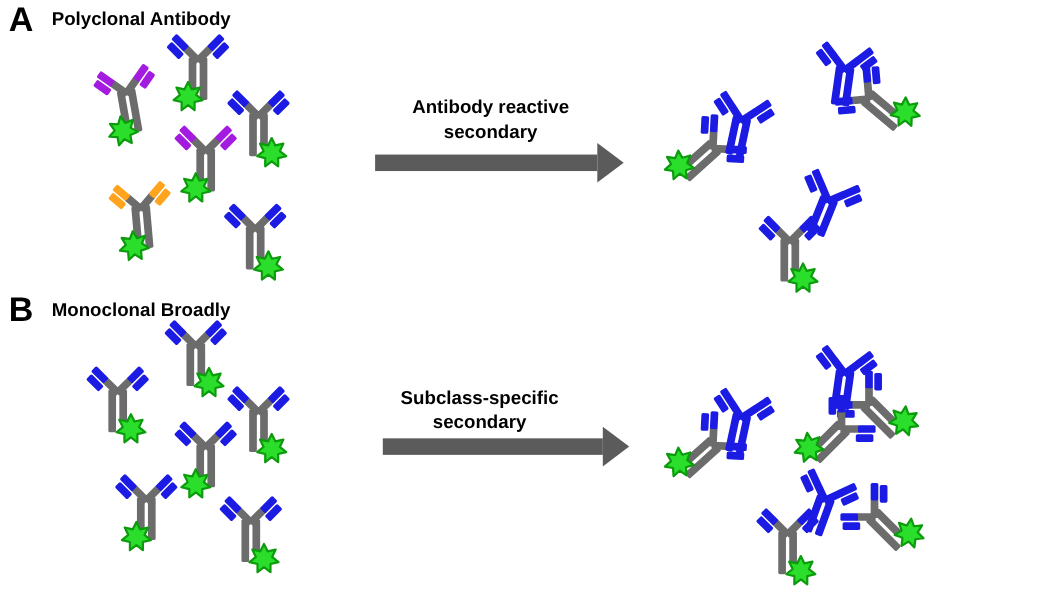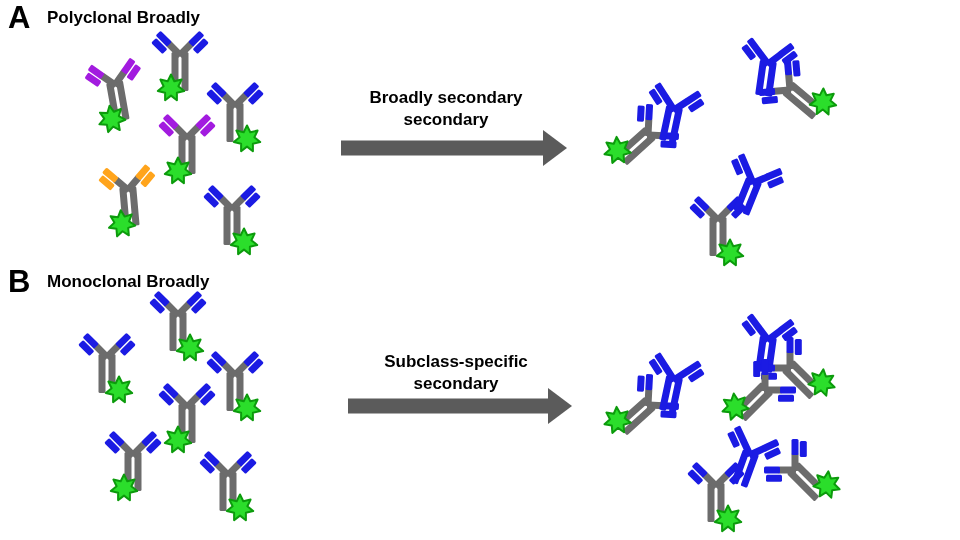--- a/index.html
+++ b/index.html
@@ -427,25 +427,25 @@
           </g>
         </g>
       </g>
       <g>
         <rect x="348" y="398.5" width="200" height="15" fill="#5B5B5B"></rect>
         <polygon points="548,388 572,406 548,424" fill="#5B5B5B"></polygon>
       </g>
     </svg>
 
   <div class="panel-letter" style="left:8px;top:2px">A</div>
-  <div class="panel-title" style="left:47px;top:8px">Polyclonal Broadly</div>
+  <div class="panel-title" style="left:47px;top:8px">Polyclonal Antibody</div>
   <div class="arrow-label" style="left:334px;top:87px">
-    <div>Broadly secondary</div>
+    <div>Antibody reactive</div>
     <div>secondary</div>
   </div>
 
   <div class="panel-letter" style="left:8px;top:266px">B</div>
   <div class="panel-title" style="left:47px;top:272px">Monoclonal Broadly</div>
-  <div class="arrow-label" style="left:344px;top:351px">
+  <div class="arrow-label" style="left:324px;top:351px">
     <div>Subclass-specific</div>
     <div>secondary</div>
   </div>
 </div>
 
 </body></html>

